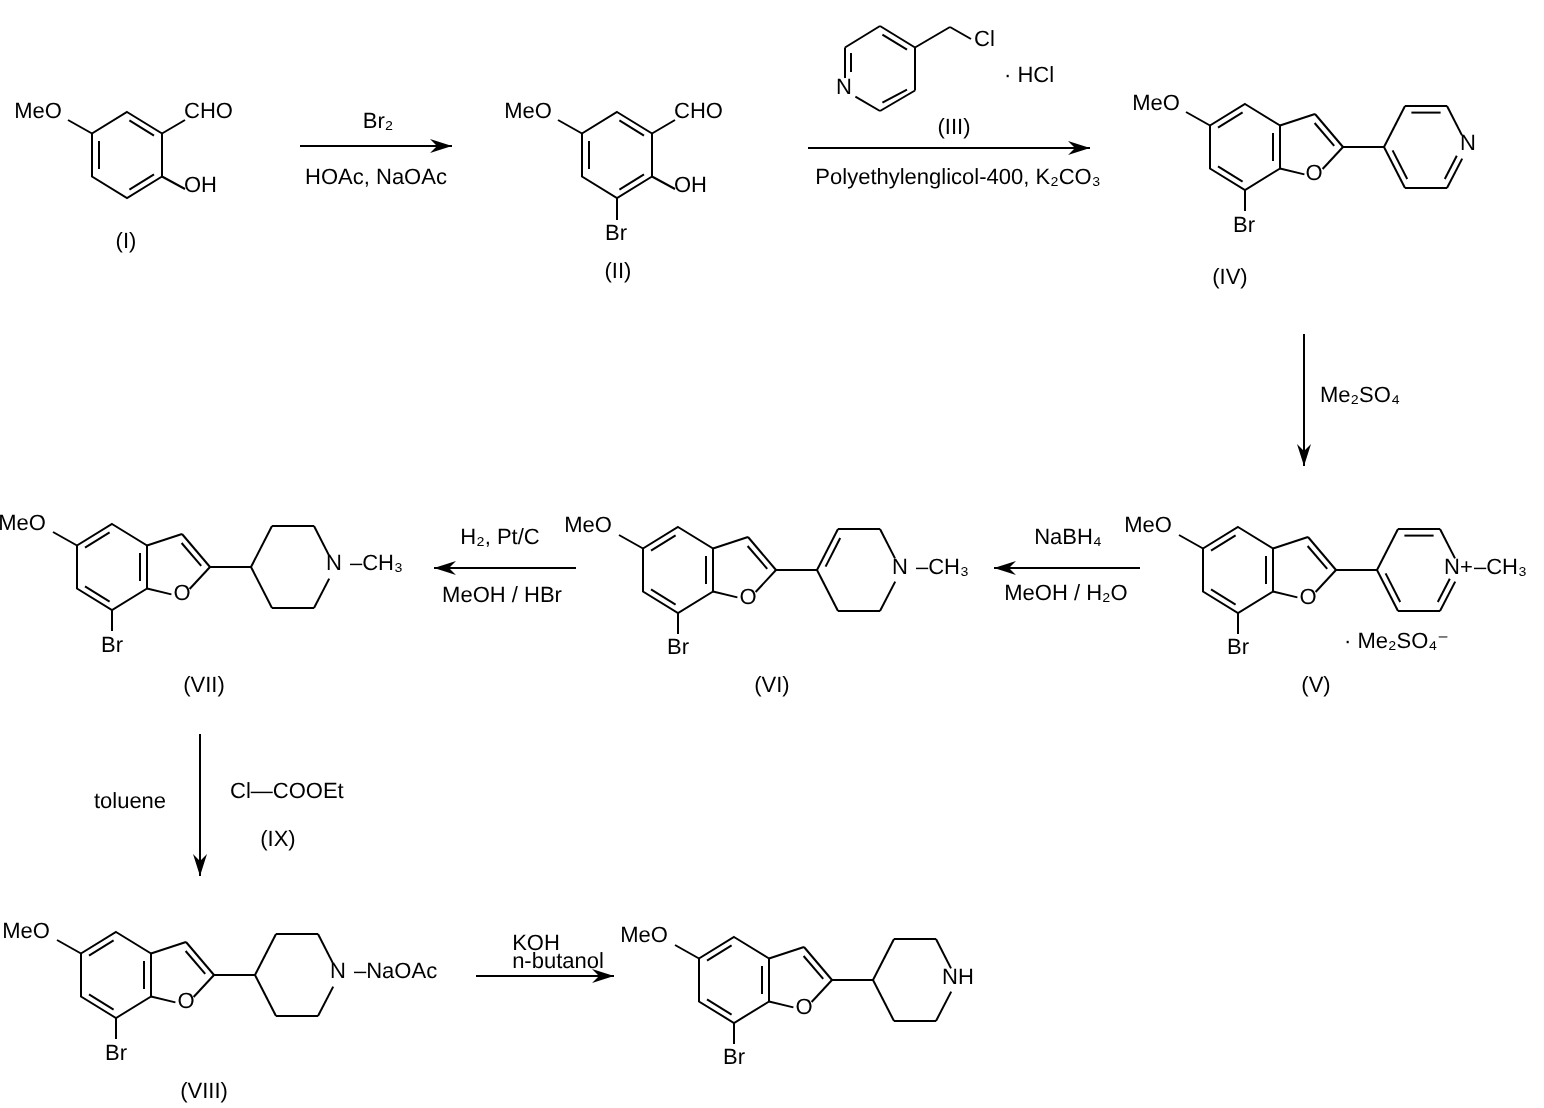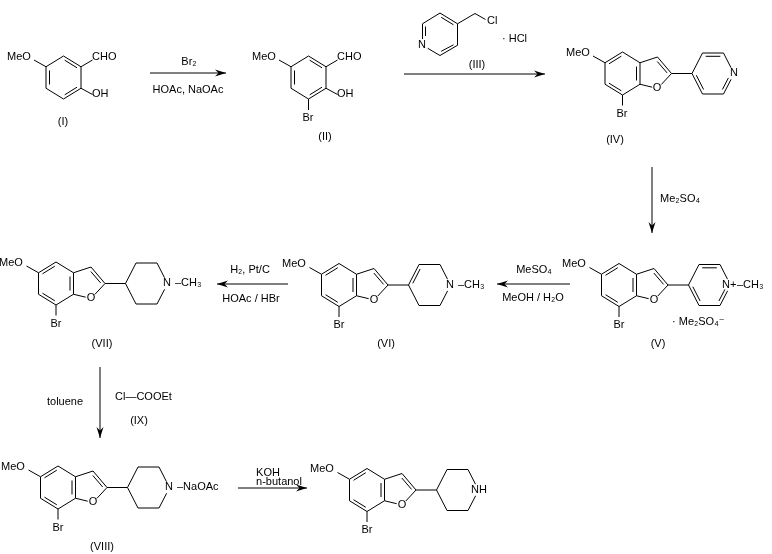--- a/index.html
+++ b/index.html
@@ -140,56 +140,57 @@
   <span class="t" style="left:92px;top:87px">OH</span>
   <span class="t c" style="left:33px;top:115px;width:60px">(I)</span>
 
   <span class="t c" style="left:159px;top:55px;width:60px">Br₂</span>
   <span class="t c" style="left:148px;top:83px;width:80px">HOAc, NaOAc</span>
 
   <span class="t r" style="left:249px;top:50px;width:30px">MeO</span>
   <span class="t" style="left:337px;top:50px">CHO</span>
   <span class="t" style="left:337px;top:87px">OH</span>
   <span class="t c" style="left:298px;top:111px;width:20px">Br</span>
-  <span class="t c" style="left:295px;top:130px;width:60px">(II)</span>
+  <span class="t c" style="left:279px;top:130px;width:60px">(II)</span>
 
   <span class="t c" style="left:415px;top:38px;width:14px">N</span>
   <span class="t" style="left:487px;top:14px">Cl</span>
   <span class="t" style="left:502px;top:32px">· HCl</span>
   <span class="t c" style="left:447px;top:58px;width:60px">(III)</span>
 
+  <span class="t c" style="left:397px;top:83px;width:164px">Polyethylenglicol-400, K₂CO₃</span>
 
   <span class="t r" style="left:563px;top:46px;width:30px">MeO</span>
   <span class="t c" style="left:650px;top:81px;width:14px">O</span>
   <span class="t c" style="left:612px;top:107px;width:20px">Br</span>
   <span class="t c" style="left:727px;top:66px;width:14px">N</span>
   <span class="t c" style="left:585px;top:133px;width:60px">(IV)</span>
 
   <span class="t" style="left:660px;top:192px">Me₂SO₄</span>
 
   <span class="t r" style="left:559px;top:257px;width:30px">MeO</span>
   <span class="t c" style="left:647px;top:293px;width:14px">O</span>
   <span class="t c" style="left:609px;top:318px;width:20px">Br</span>
   <span class="t" style="left:722px;top:278px">N+</span>
   <span class="t" style="left:737px;top:278px">–CH₃</span>
   <span class="t" style="left:672px;top:315px">· Me₂SO₄⁻</span>
   <span class="t c" style="left:628px;top:337px;width:60px">(V)</span>
 
-  <span class="t c" style="left:504px;top:263px;width:60px">MeSO₄</span>
+  <span class="t c" style="left:504px;top:263px;width:60px">NaBH₄</span>
   <span class="t c" style="left:493px;top:291px;width:80px">MeOH / H₂O</span>
 
   <span class="t r" style="left:279px;top:257px;width:30px">MeO</span>
   <span class="t c" style="left:367px;top:293px;width:14px">O</span>
   <span class="t c" style="left:329px;top:318px;width:20px">Br</span>
   <span class="t c" style="left:443px;top:278px;width:14px">N</span>
   <span class="t" style="left:458px;top:278px">–CH₃</span>
   <span class="t c" style="left:356px;top:337px;width:60px">(VI)</span>
 
   <span class="t c" style="left:220px;top:263px;width:60px">H₂, Pt/C</span>
-  <span class="t c" style="left:211px;top:292px;width:80px">HOAc / HBr</span>
+  <span class="t c" style="left:211px;top:292px;width:80px">MeOH / HBr</span>
 
   <span class="t r" style="left:-4px;top:256px;width:30px">MeO</span>
   <span class="t c" style="left:84px;top:291px;width:14px">O</span>
   <span class="t c" style="left:46px;top:317px;width:20px">Br</span>
   <span class="t c" style="left:160px;top:276px;width:14px">N</span>
   <span class="t" style="left:175px;top:276px">–CH₃</span>
   <span class="t c" style="left:72px;top:337px;width:60px">(VII)</span>
 
   <span class="t c" style="left:35px;top:395px;width:60px">toluene</span>
   <span class="t" style="left:115px;top:390px">Cl—COOEt</span>

